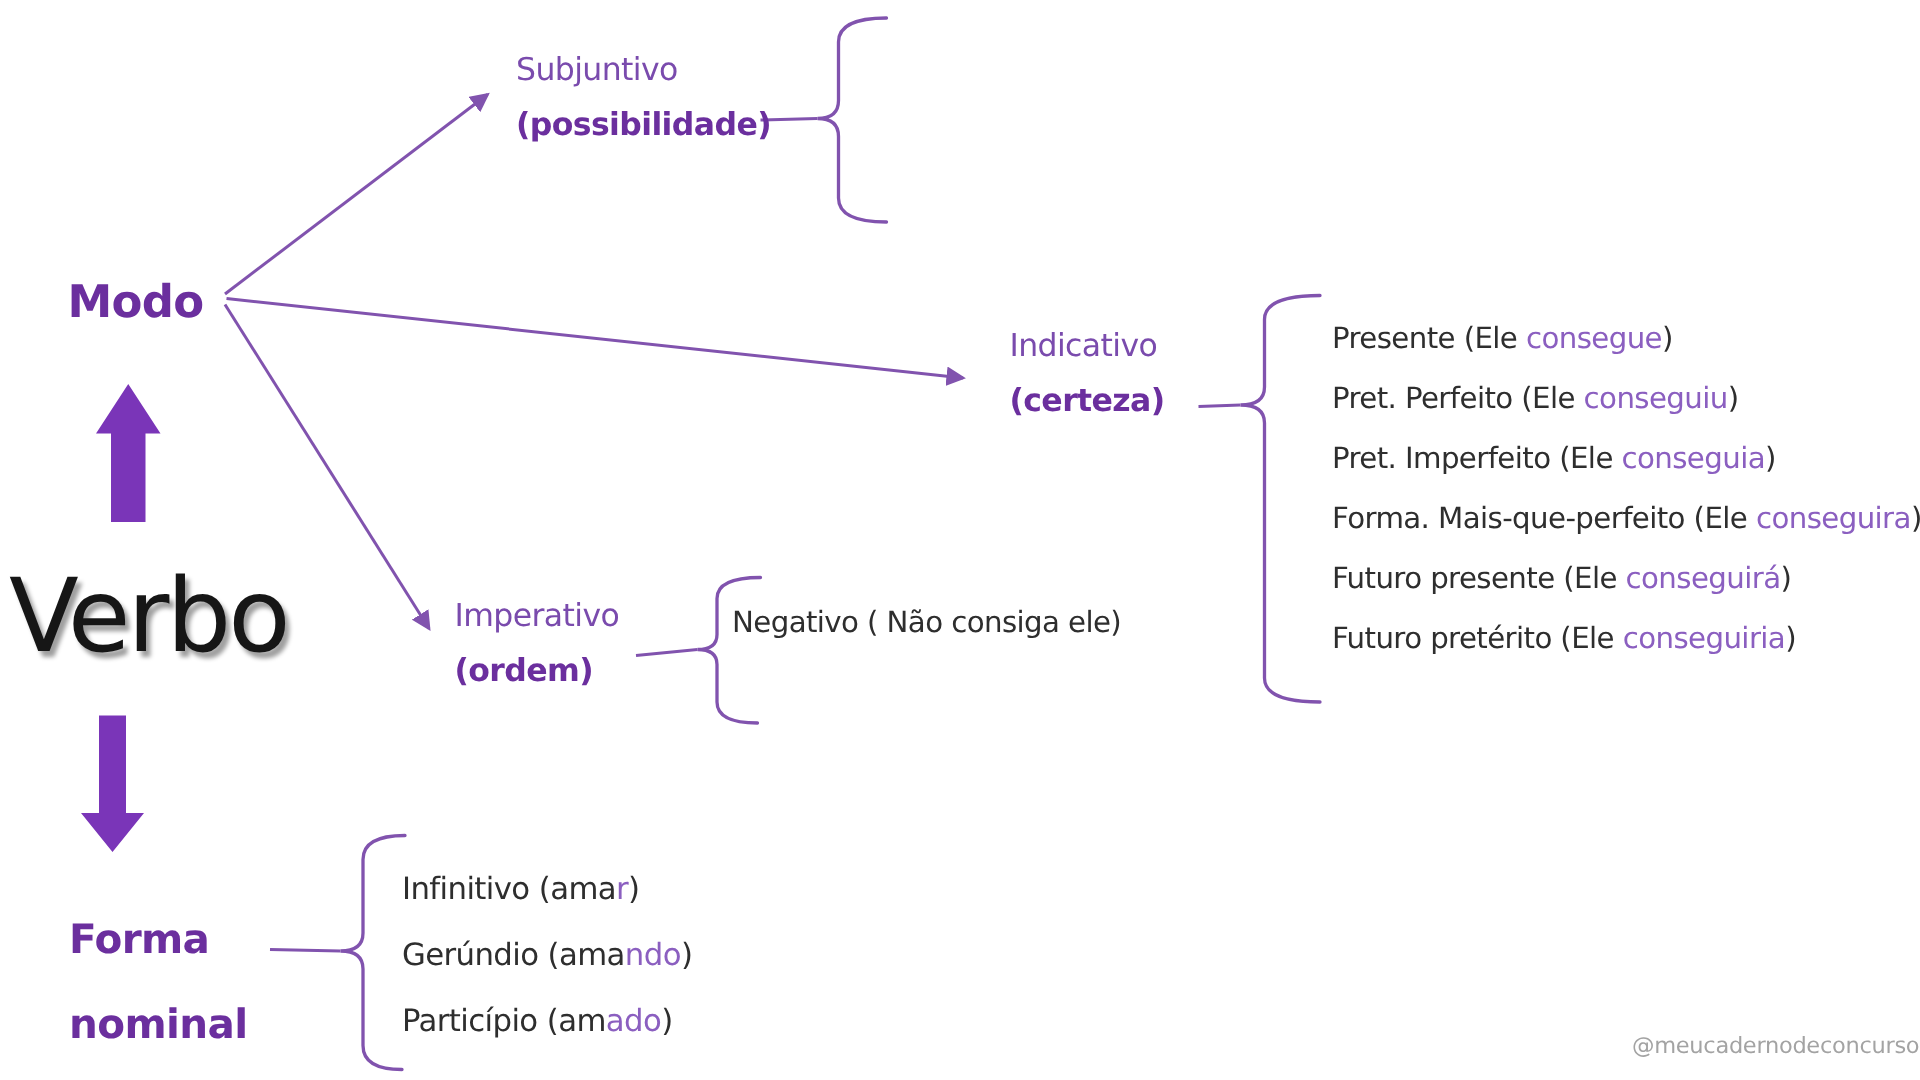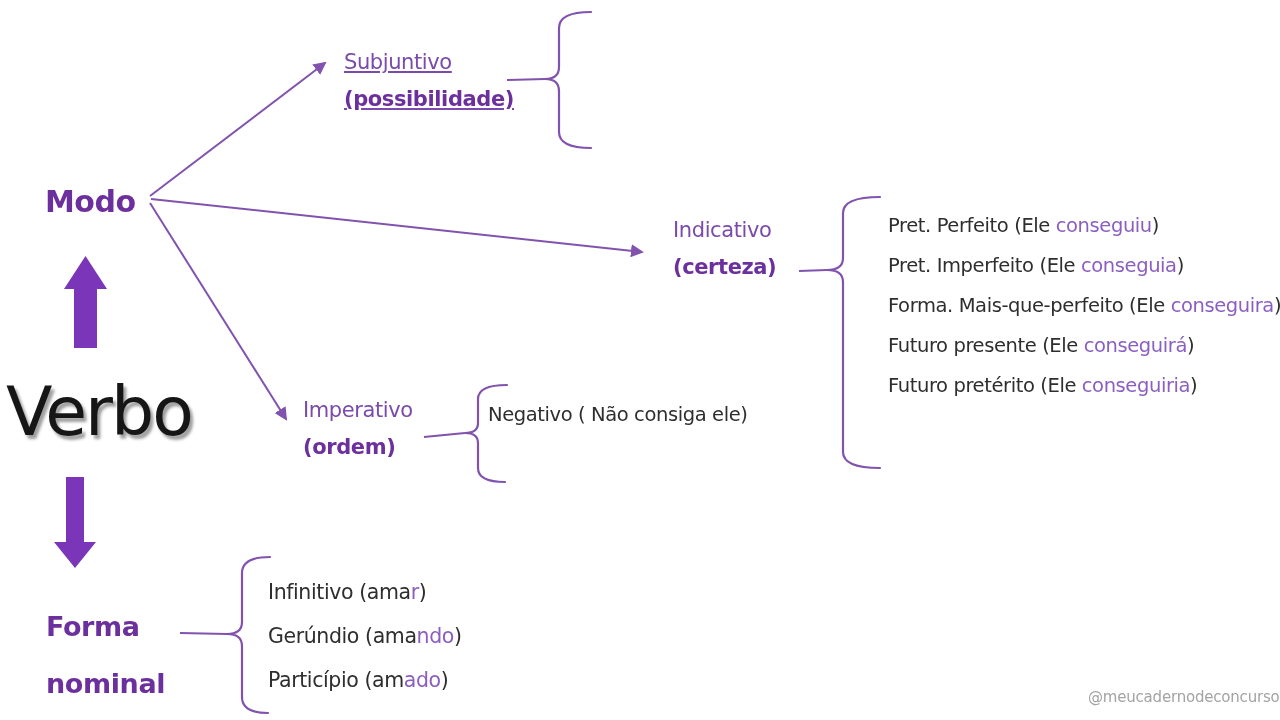--- a/index.html
+++ b/index.html
@@ -27,21 +27,21 @@
   .abs{position:absolute;white-space:nowrap;}
   .root-label{
     left:6px;top:372px;font-size:68px;letter-spacing:-2px;color:var(--verbo-black);
     text-shadow:3px 4px 3px rgba(0,0,0,0.38);
   }
   .modo-label{left:45px;top:184px;font-size:30px;color:var(--purple-dark);font-weight:bold;letter-spacing:-0.5px;}
   .forma-label{left:46px;top:598px;font-size:27px;line-height:57px;color:var(--purple-dark);font-weight:bold;}
   .branch-label{font-size:21px;line-height:37px;color:var(--purple-label);}
   .branch-label .qualifier{color:var(--purple-dark);font-weight:bold;display:block;}
   .branch-label .bname{display:block;}
-  .subjuntivo-pos{left:344px;top:44px;text-decoration:underline;}
+  .subjuntivo-pos{left:344px;top:28px;}
   .indicativo-pos{left:673px;top:212px;}
   .imperativo-pos{left:303px;top:392px;}
   .tense-list{font-size:19.5px;color:var(--text-black);}
   .tense-list .row{white-space:nowrap;}
   .subj-list{left:578px;top:24px;}
   .subj-list .row{line-height:40px;height:40px;}
   .ind-list{left:888px;top:206px;}
   .ind-list .row{line-height:40px;height:40px;}
   .imp-list{left:488px;top:396px;}
   .imp-list .row{line-height:38px;height:38px;}
@@ -87,20 +87,21 @@
   <div class="abs branch-label subjuntivo-pos">
     <span class="bname">Subjuntivo</span>
     <span class="qualifier">(possibilidade)</span>
   </div>
 
   <div class="abs branch-label indicativo-pos">
     <span class="bname">Indicativo</span>
     <span class="qualifier">(certeza)</span>
   </div>
   <div class="abs tense-list ind-list">
+      <div class="row"><span>Presente (Ele </span><span class="hl">consegue</span><span>)</span></div>
       <div class="row"><span>Pret. Perfeito (Ele </span><span class="hl">conseguiu</span><span>)</span></div>
       <div class="row"><span>Pret. Imperfeito (Ele </span><span class="hl">conseguia</span><span>)</span></div>
       <div class="row"><span>Forma. Mais-que-perfeito (Ele </span><span class="hl">conseguira</span><span>)</span></div>
       <div class="row"><span>Futuro presente (Ele </span><span class="hl">conseguirá</span><span>)</span></div>
       <div class="row"><span>Futuro pretérito (Ele </span><span class="hl">conseguiria</span><span>)</span></div>
     </div>
 
   <div class="abs branch-label imperativo-pos">
     <span class="bname">Imperativo</span>
     <span class="qualifier">(ordem)</span>

